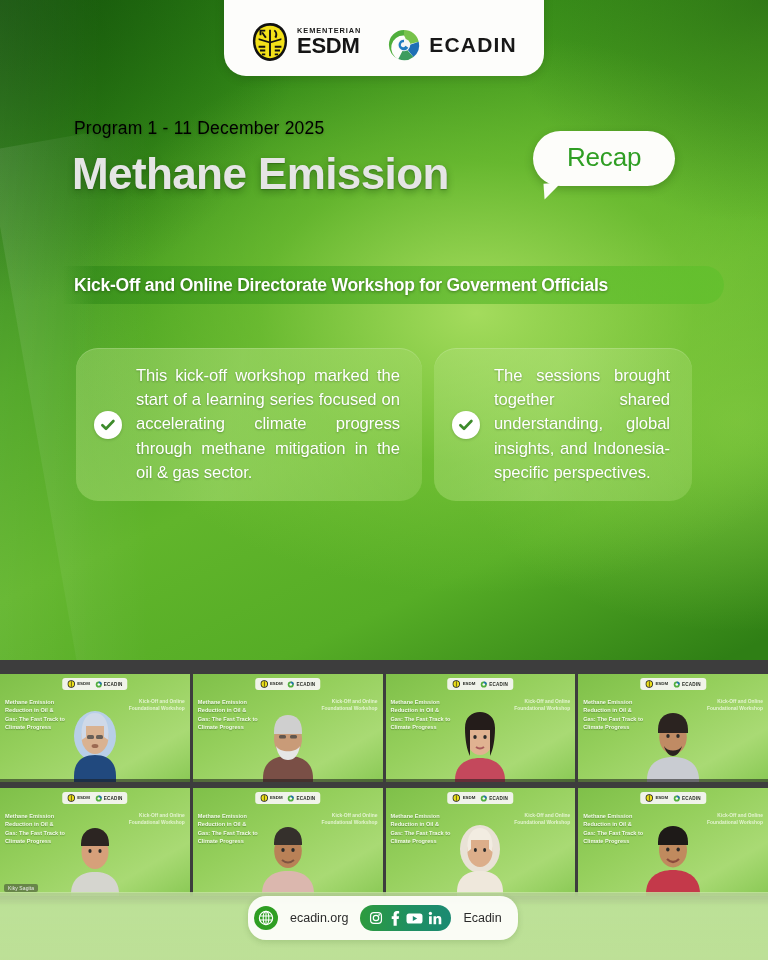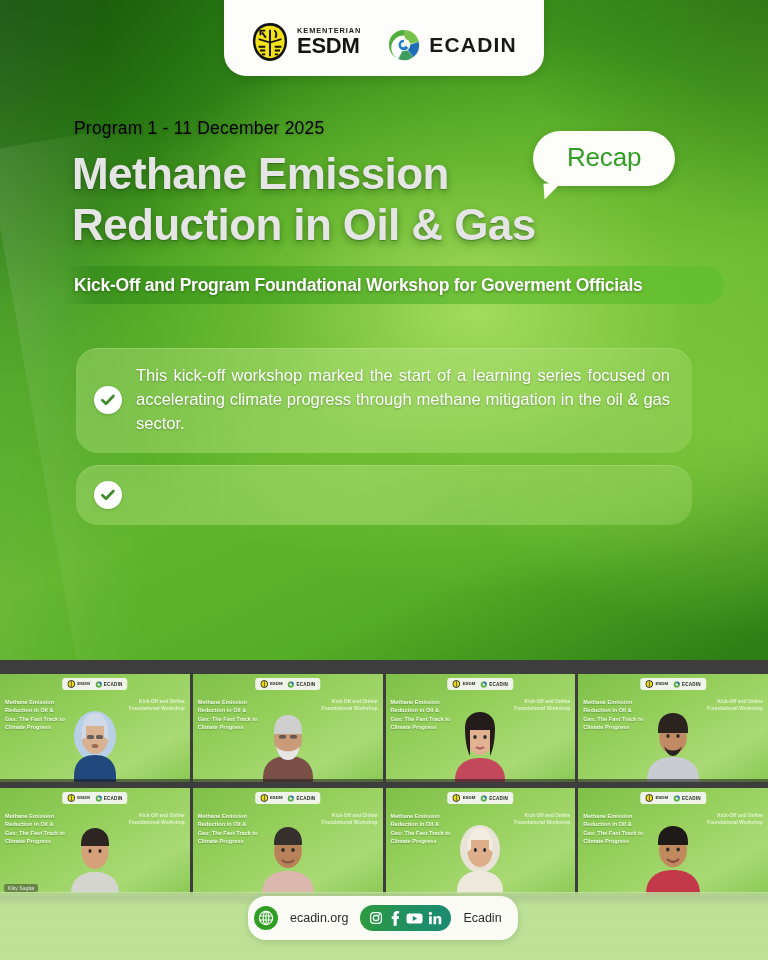--- a/index.html
+++ b/index.html
@@ -130,21 +130,21 @@
     padding-left:12px;
     font-size:17.5px; font-weight:700; color:#ffffff;
     letter-spacing:-0.25px;
     text-shadow:0 1px 3px rgba(18,55,6,0.5);
     white-space:nowrap;
   }
 
   
   .cards {
     position:absolute; left:76px; top:348px; width:616px;
-    display:flex; flex-direction:column; gap:12px;
+    display:flex; flex-direction:row; gap:12px;
   }
   .card {
     background:linear-gradient(100deg, rgba(176,224,124,0.40) 0%, rgba(186,230,134,0.46) 45%, rgba(170,220,116,0.34) 100%);
     border-radius:22px;
     padding:16px 22px 16px 18px;
     display:flex; align-items:center; gap:14px;
     box-shadow:inset 0 1px 0 rgba(255,255,255,0.16);
   }
   .check-icon {
     flex:0 0 auto;
@@ -308,51 +308,51 @@
         <path d="M18 12.4 A5.6 5.6 0 1 0 22.6 21 L19.6 18.8 A2.6 2.6 0 1 1 18 15.2 Z" fill="#1f7cc0"></path>
       </svg>
       <span class="ecadin-word">ECADIN</span>
     </div>
   </div>
 
   <div class="kicker">Program 1 - 11 December 2025</div>
 
   <div class="headline">
     <span class="l1">Methane Emission</span>
-    <span class="l2">Reduction in Oil &amp; Gas</span>
   </div>
 
   <div class="recap-wrap">
     <div class="recap">
       <span class="recap-label">Recap</span>
       <span class="recap-tail"></span>
     </div>
   </div>
 
   <div class="subtitle-bar">
-    <span class="subtitle-text">Kick-Off and Program Foundational Workshop for Goverment Officials</span>
+    <span class="subtitle-text">Kick-Off and Online Directorate Workshop for Goverment Officials</span>
   </div>
 
   <div class="cards">
 
     <div class="card">
       <span class="check-icon">
         <svg width="18" height="18" viewBox="0 0 18 18">
           <path d="M3.4 9.3 L7 12.7 L14.4 5" stroke="#3d8b2c" stroke-width="2.7" fill="none" stroke-linecap="round" stroke-linejoin="round"></path>
         </svg>
       </span>
       <span class="card-text">This kick-off workshop marked the start of a learning series focused on accelerating climate progress through methane mitigation in the oil &amp; gas sector.</span>
     </div>
 
     <div class="card">
       <span class="check-icon">
         <svg width="18" height="18" viewBox="0 0 18 18">
           <path d="M3.4 9.3 L7 12.7 L14.4 5" stroke="#3d8b2c" stroke-width="2.7" fill="none" stroke-linecap="round" stroke-linejoin="round"></path>
         </svg>
       </span>
+      <span class="card-text">The sessions brought together shared understanding, global insights, and Indonesia-specific perspectives.</span>
     </div>
 
   </div>
 
   <div class="grid-zone">
 
     <div class="grid-row r1">
 
       <div class="tile">
         <div class="tile-logos">

